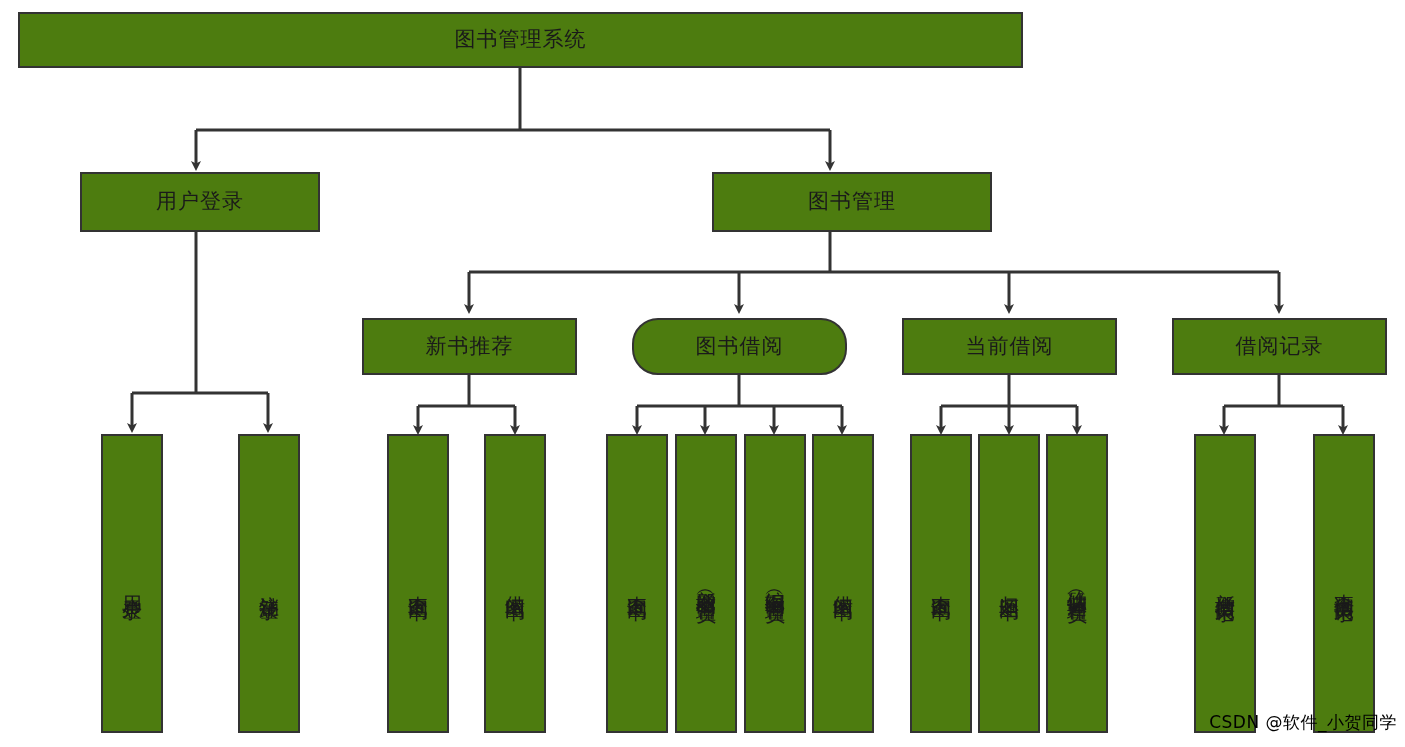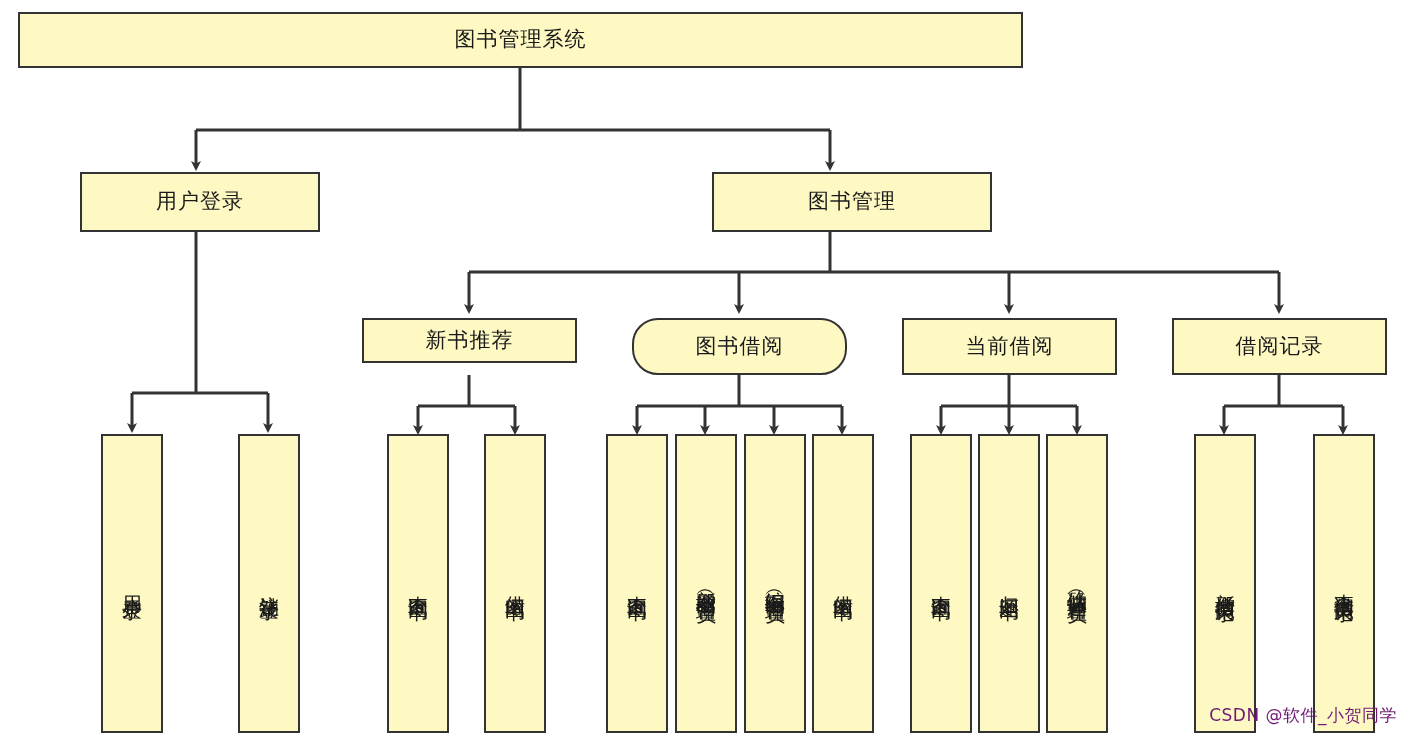--- a/index.html
+++ b/index.html
@@ -7,21 +7,21 @@
     width:1405px;height:747px;
     background:#ffffff;
     font-family:"DejaVu Sans","Liberation Sans",sans-serif;
     overflow:hidden;
     position:relative;
   }
   #canvas{position:absolute;left:0;top:0;width:1405px;height:747px;}
   .node{
     position:absolute;
     box-sizing:border-box;
-    background:#fef9c3;
+    background:#4d7c0f;
     border:2px solid #333333;
     display:flex;
     align-items:center;
     justify-content:center;
     color:#1a1a1a;
   }
   .node.horiz{
     font-size:21px;
     line-height:1.2;
     letter-spacing:1px;
@@ -36,23 +36,23 @@
     text-align:center;
   }
   .node.vert > span{
     writing-mode:vertical-rl;
     text-orientation:upright;
     display:block;
   }
   svg.links{position:absolute;left:0;top:0;width:1405px;height:747px;pointer-events:none;}
   .watermark{
     position:absolute;
-    right:8px;bottom:20px;
+    right:8px;bottom:13px;
     font-size:17px;
-    color:#701a75;
+    color:#000000;
     letter-spacing:0.5px;
     white-space:nowrap;
   }
 </style>
 </head>
 <body>
 
 <div id="canvas">
 
   <svg class="links" viewBox="0 0 1405 747">
@@ -109,21 +109,21 @@
     <span>图书管理系统</span>
   </div>
 
   <div class="node horiz" style="left:80px;top:172px;width:240px;height:60px;">
     <span>用户登录</span>
   </div>
   <div class="node horiz" style="left:712px;top:172px;width:280px;height:60px;">
     <span>图书管理</span>
   </div>
 
-  <div class="node horiz" style="left:362px;top:318px;width:215px;height:45px;">
+  <div class="node horiz" style="left:362px;top:318px;width:215px;height:57px;">
     <span>新书推荐</span>
   </div>
   <div class="node horiz" style="left:632px;top:318px;width:215px;height:57px;border-radius:26px;">
     <span>图书借阅</span>
   </div>
   <div class="node horiz" style="left:902px;top:318px;width:215px;height:57px;">
     <span>当前借阅</span>
   </div>
   <div class="node horiz" style="left:1172px;top:318px;width:215px;height:57px;">
     <span>借阅记录</span>

